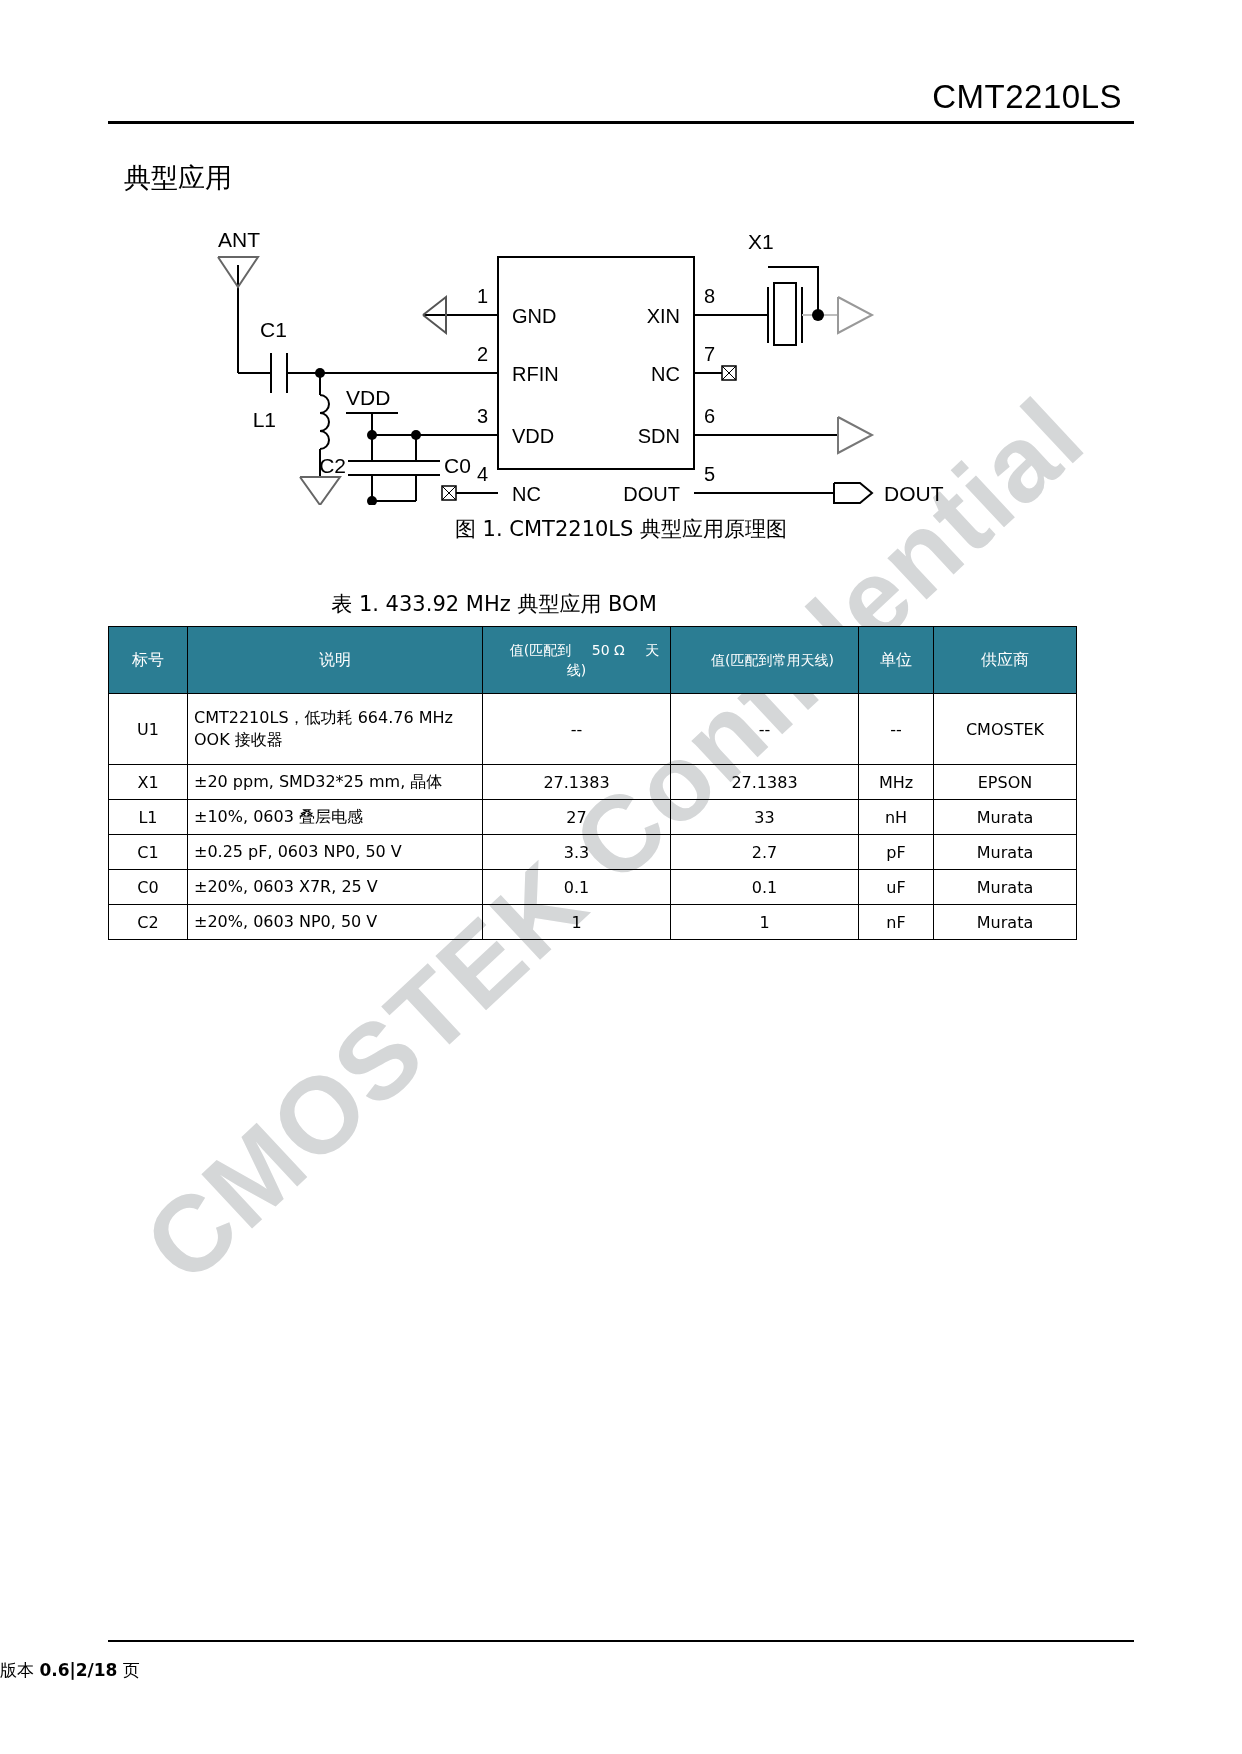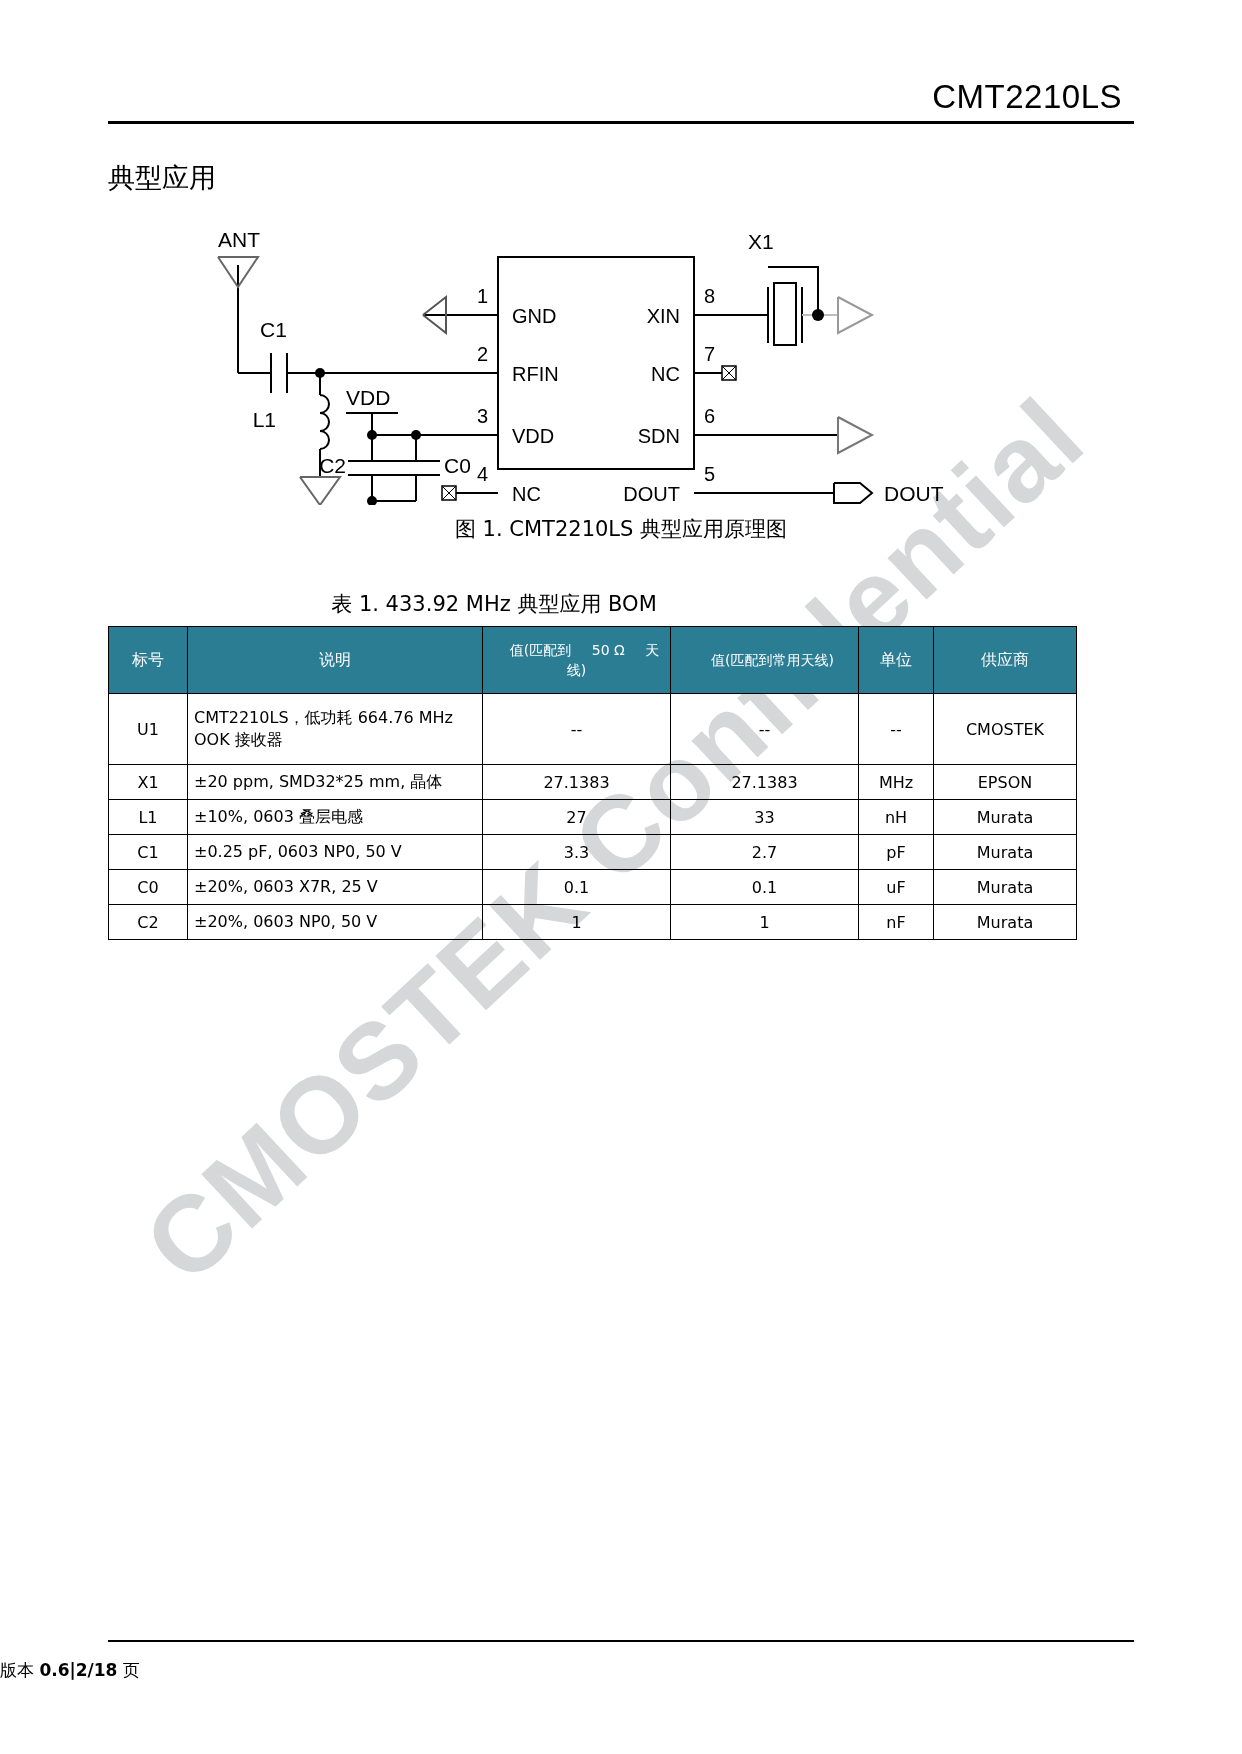--- a/index.html
+++ b/index.html
@@ -60,21 +60,21 @@
     top: 121px;
     width: 1026px;
     height: 3px;
     background: #000;
     z-index: 10;
   }
 
   
   .section-heading {
     position: absolute;
-    left: 108px;
+    left: 124px;
     top: 160px;
     font-size: 27px;
     font-family: "DejaVu Sans", "Liberation Sans", sans-serif;
     z-index: 10;
   }
 
   
   .schematic {
     position: absolute;
     left: 108px;

